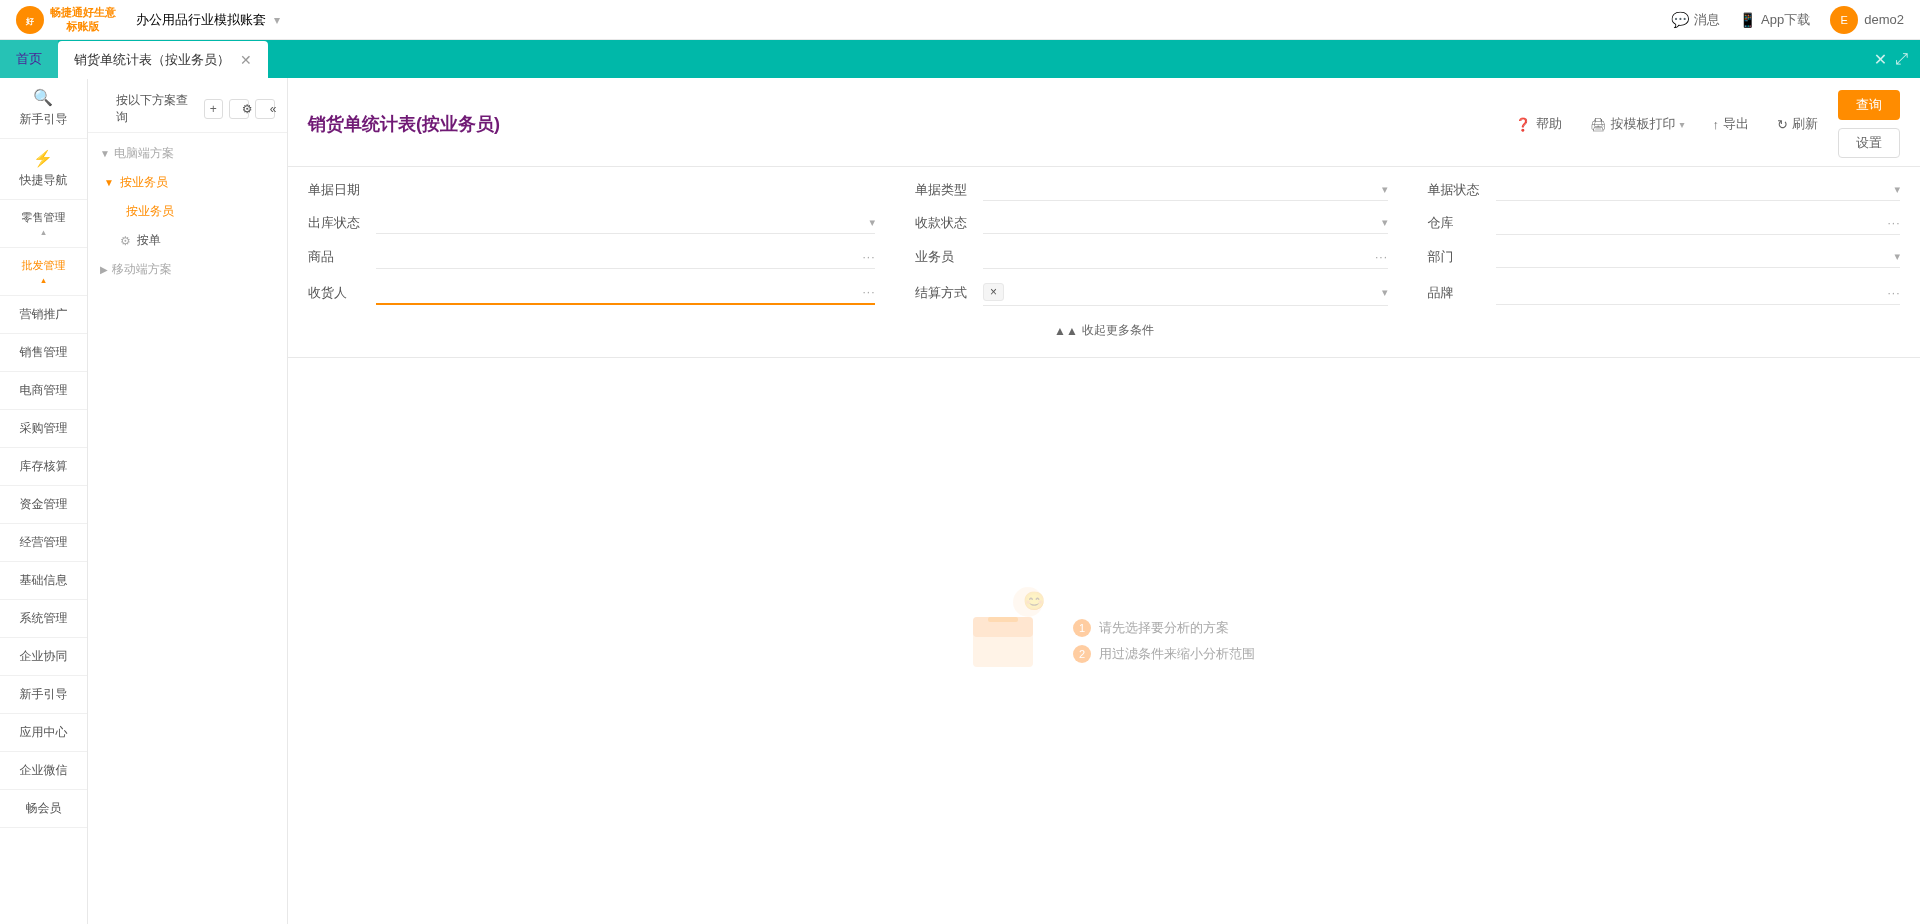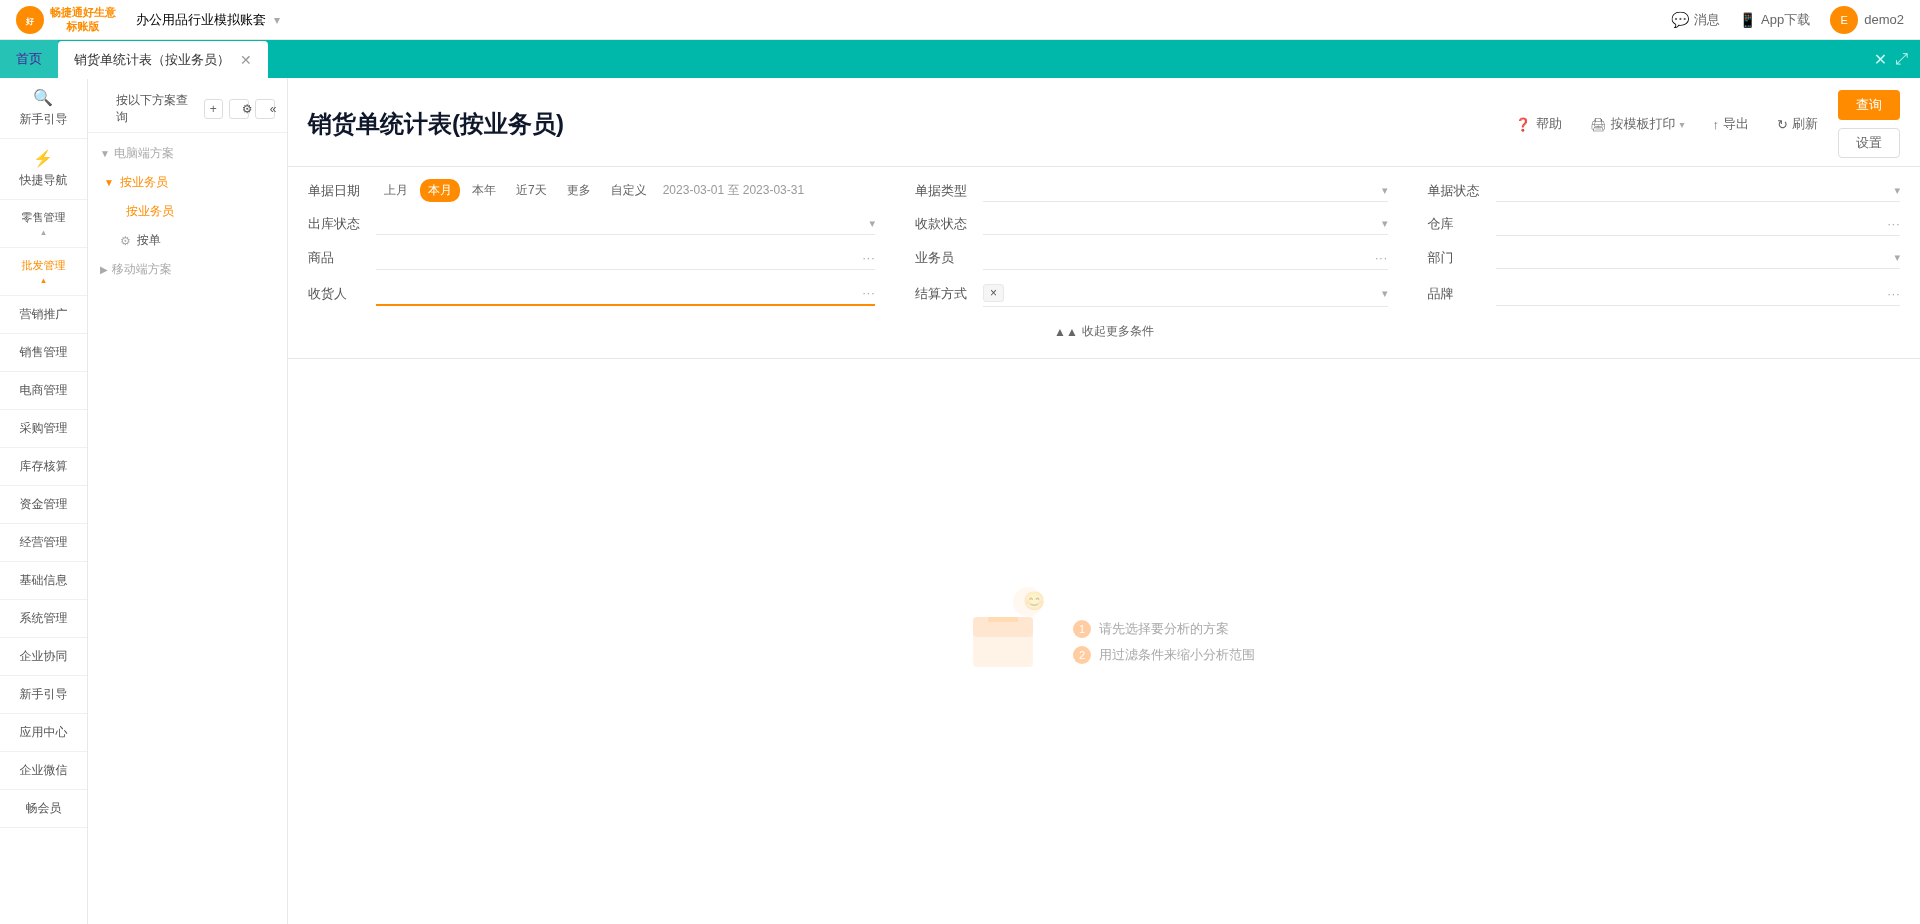--- a/index.html
+++ b/index.html
@@ -111,21 +111,21 @@
     
     .page-header {
       background: #fff;
       padding: 12px 20px 8px;
       border-bottom: 1px solid #e8e8e8;
       display: flex;
       align-items: center;
       justify-content: space-between;
       flex-shrink: 0;
     }
-    .page-title { font-size: 24px; font-weight: bold; color: #0f172a; }
+    .page-title { font-size: 18px; font-weight: bold; color: #701a75; }
     .page-actions { display: flex; align-items: center; gap: 12px; font-size: 13px; color: #666; }
     .page-action-btn { display: flex; align-items: center; gap: 4px; cursor: pointer; padding: 4px 8px; border-radius: 3px; }
     .btn-primary { background: #ff8c00; color: white; border: none; padding: 6px 18px; border-radius: 4px; cursor: pointer; font-size: 13px; }
     .btn-setting { background: #fff; color: #666; border: 1px solid #ddd; padding: 5px 14px; border-radius: 4px; cursor: pointer; font-size: 13px; margin-top: 4px; }
 
     
     .filter-area {
       background: #fff;
       padding: 12px 20px;
       border-bottom: 1px solid #e8e8e8;
@@ -339,29 +339,20 @@
             <button class="btn-setting">设置</button>
           </div>
         </div>
       </div>
 
       <div class="filter-area">
 
         <div class="filter-row">
           <div class="filter-item" style="flex:1.2;">
             <span class="filter-label">单据日期</span>
-            <div class="filter-date-area">
-              <button class="date-btn">上月</button>
-              <button class="date-btn active">本月</button>
-              <button class="date-btn">本年</button>
-              <button class="date-btn">近7天</button>
-              <button class="date-btn">更多</button>
-              <button class="date-btn">自定义</button>
-              <span class="date-range">2023-03-01 至 2023-03-31</span>
-            </div>
           </div>
           <div style="width:40px;"></div>
           <div class="filter-item" style="flex:1;justify-content:space-between;">
             <span class="filter-label">单据类型</span>
             <div class="filter-control" style="display:flex;align-items:center;border-bottom:1px solid #e8e8e8;padding:4px 0;">
               <span style="flex:1;"></span>
               <span style="color:#aaa;font-size:11px;">▾</span>
             </div>
           </div>
           <div style="width:40px;"></div>

